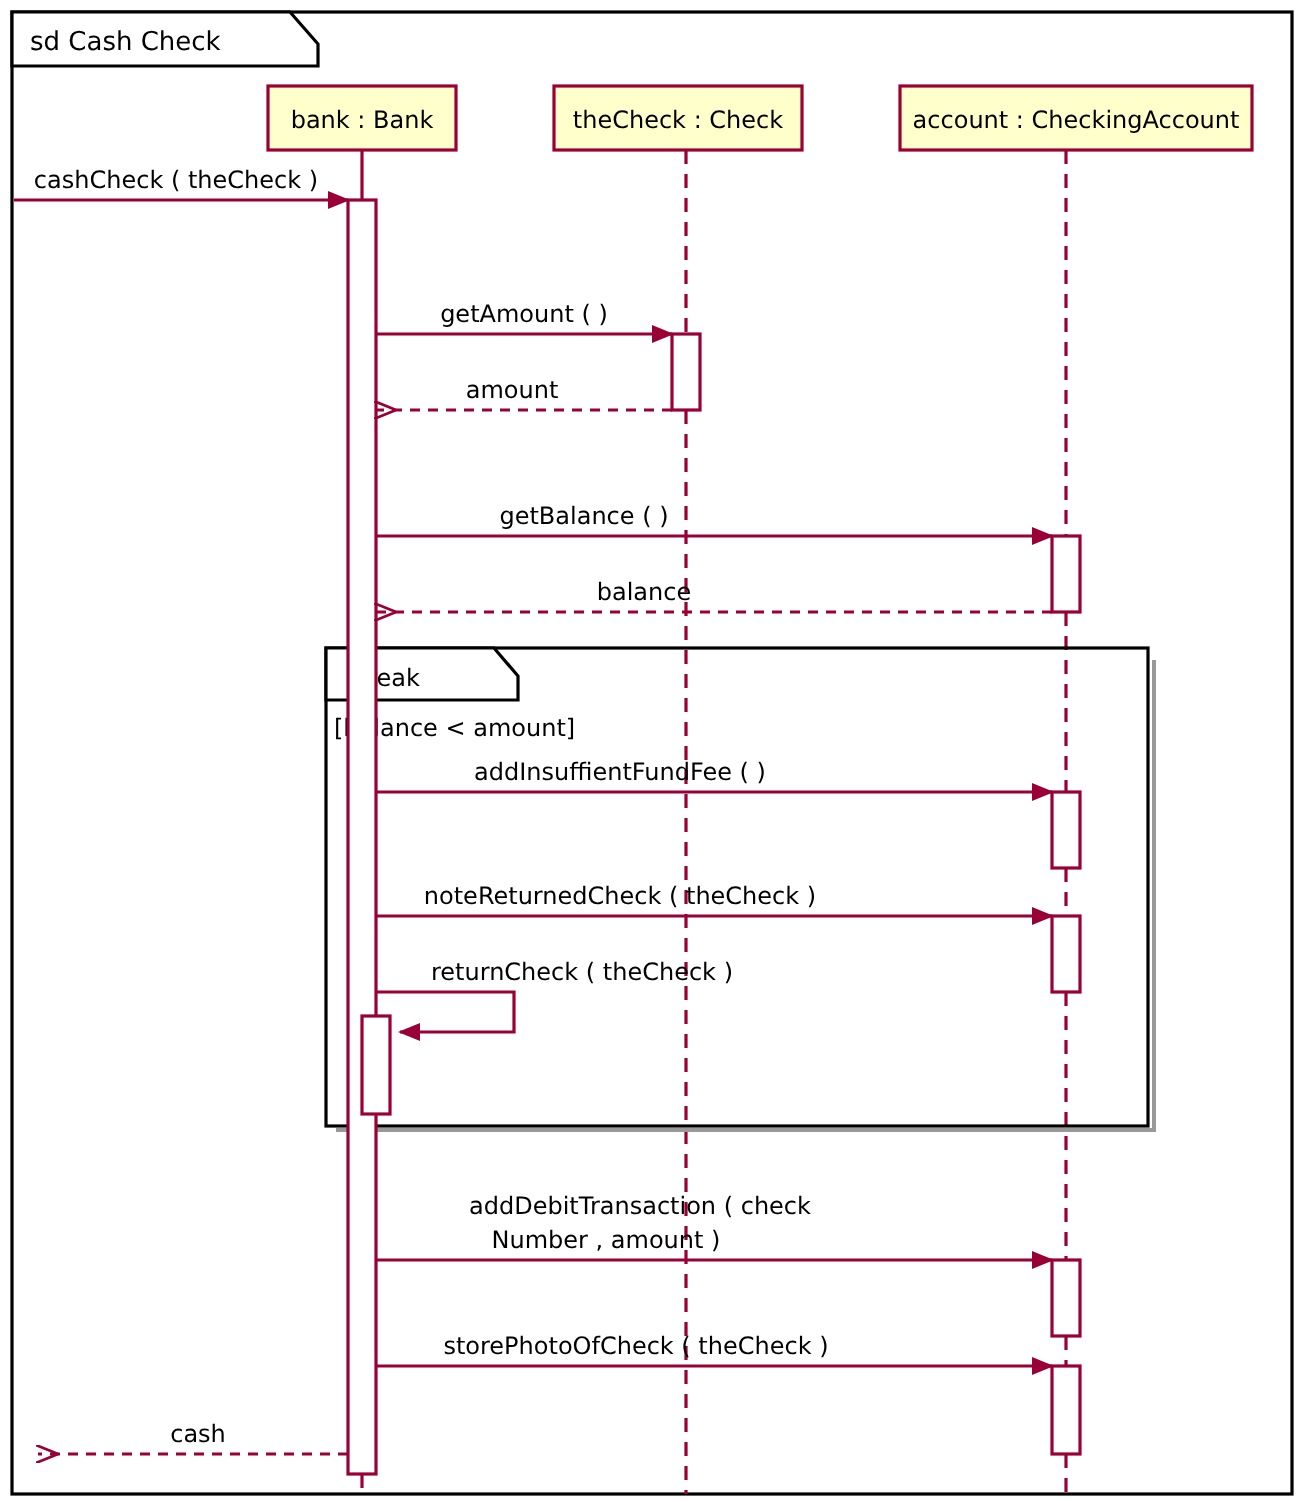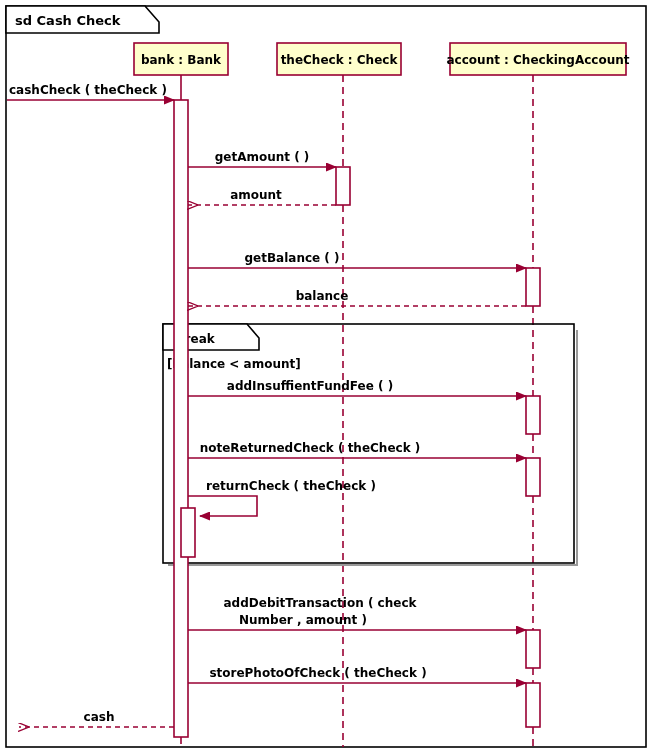--- a/index.html
+++ b/index.html
@@ -10,21 +10,20 @@
   body {
     width: 650px;
     height: 750px;
     font-family: "DejaVu Sans", sans-serif;
     overflow: hidden;
   }
   #diagram-root {
     position: relative;
     width: 650px;
     height: 750px;
-    font-weight: bold;
   }
   svg.canvas {
     position: absolute;
     left: 0;
     top: 0;
     width: 650px;
     height: 750px;
   }
   text {
     font-family: "DejaVu Sans", sans-serif;

